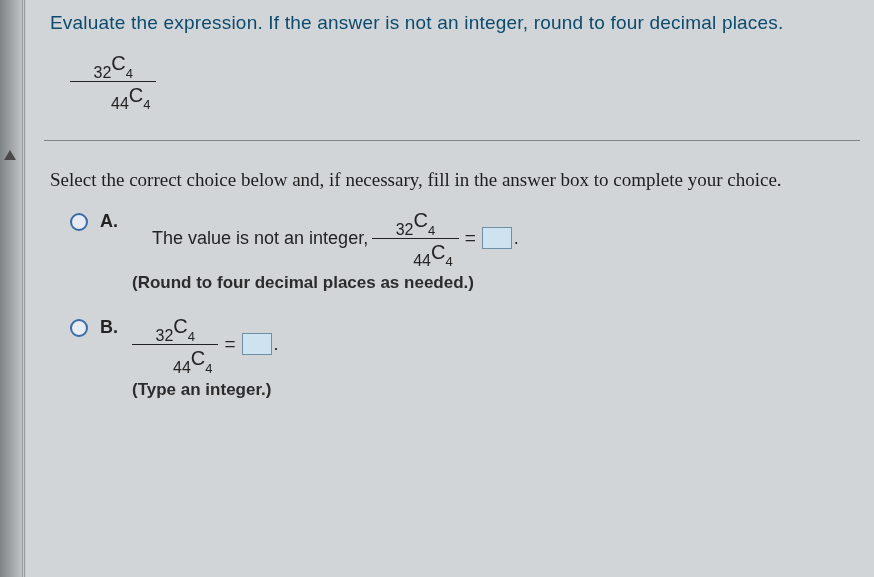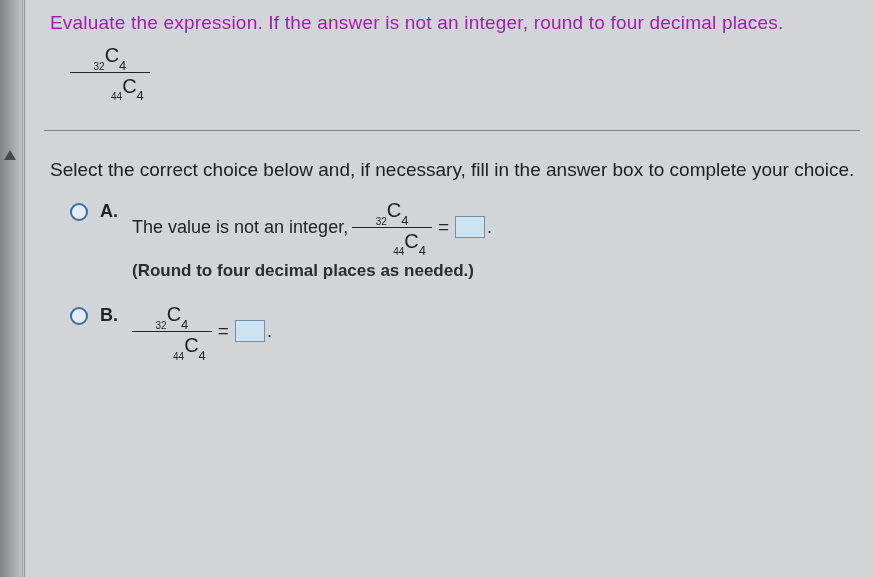--- a/index.html
+++ b/index.html
@@ -35,50 +35,51 @@
     border-bottom: 10px solid #4a4a4a;
     cursor: pointer;
   }
   .page {
     position: absolute;
     left: 30px; right: 0; top: 0; bottom: 0;
     padding: 8px 10px 10px 10px;
   }
   .instruct {
     font-size: 19px;
-    margin: 4px 6px 10px 10px;
-    color: #a21caf;
+    margin: 4px 6px 18px 10px;
+    color: #0c4a6e;
     letter-spacing: .2px;
   }
   .expr-block {
     margin-left: 30px;
     margin-bottom: 30px;
   }
   .frac {
     display: inline-block;
     text-align: center;
     vertical-align: middle;
     font-size: 18px;
   }
   .frac .num { display:block; padding: 0 6px 2px; }
   .frac .bar { display:block; height:0; border-top: 1.5px solid #222; }
   .frac .den { display:block; padding: 2px 6px 0; margin-left: 35px; }
   .comb { white-space: nowrap; }
-  .pre { font-size: 10px; vertical-align: sub; position: relative; top: 3px; }
+  .pre { font-size: 16px; vertical-align: sub; position: relative; top: 3px; }
   .big { font-size: 20px; }
   .post { font-size: 13px; vertical-align: sub; position: relative; top: 3px; }
   .hr {
     border: none;
     border-top: 1px solid #7f8487;
     margin: 10px 4px 28px 4px;
   }
   .select {
     font-size: 19px;
     margin: 17px 6px 18px 10px;
     color: #1d1d1d;
+    font-family: Liberation Serif, serif;
   }
   .choices { margin-left: 30px; }
   .choice {
     display: flex;
     align-items: flex-start;
     margin-bottom: 22px;
   }
   .radio {
     flex: 0 0 auto;
     width: 18px; height: 18px;
@@ -91,21 +92,21 @@
   }
   .letter {
     font-weight: bold;
     font-size: 18px;
     margin-right: 10px;
     margin-top: 2px;
     min-width: 22px;
   }
   .body { font-size: 18px; }
   .line1 { display:flex; align-items:center; flex-wrap: nowrap; }
-  .line1 .txt { margin-right: 4px; }
+  .line1 .txt { margin-right: 4px; margin-left: 20px; }
   .eq { margin: 0 6px; font-size: 19px; }
   .ansbox {
     display: inline-block;
     width: 30px; height: 22px;
     background: #cfe2ef;
     border: 1px solid #6e90aa;
     vertical-align: middle;
     cursor: text;
   }
   .period { margin-left: 2px; }
@@ -186,17 +187,18 @@
             <span class="den">
               <span class="comb">
                 <span class="pre">44</span><span class="big">C</span><span class="post">4</span>
               </span>
             </span>
           </span>
           <span class="eq">=</span>
           <span class="ansbox"></span>
           <span class="period">.</span>
         </div>
+        <div class="line2">(Type an integer.)</div>
       </div>
     </div>
 
   </div>
 </div>
 
 </body></html>

